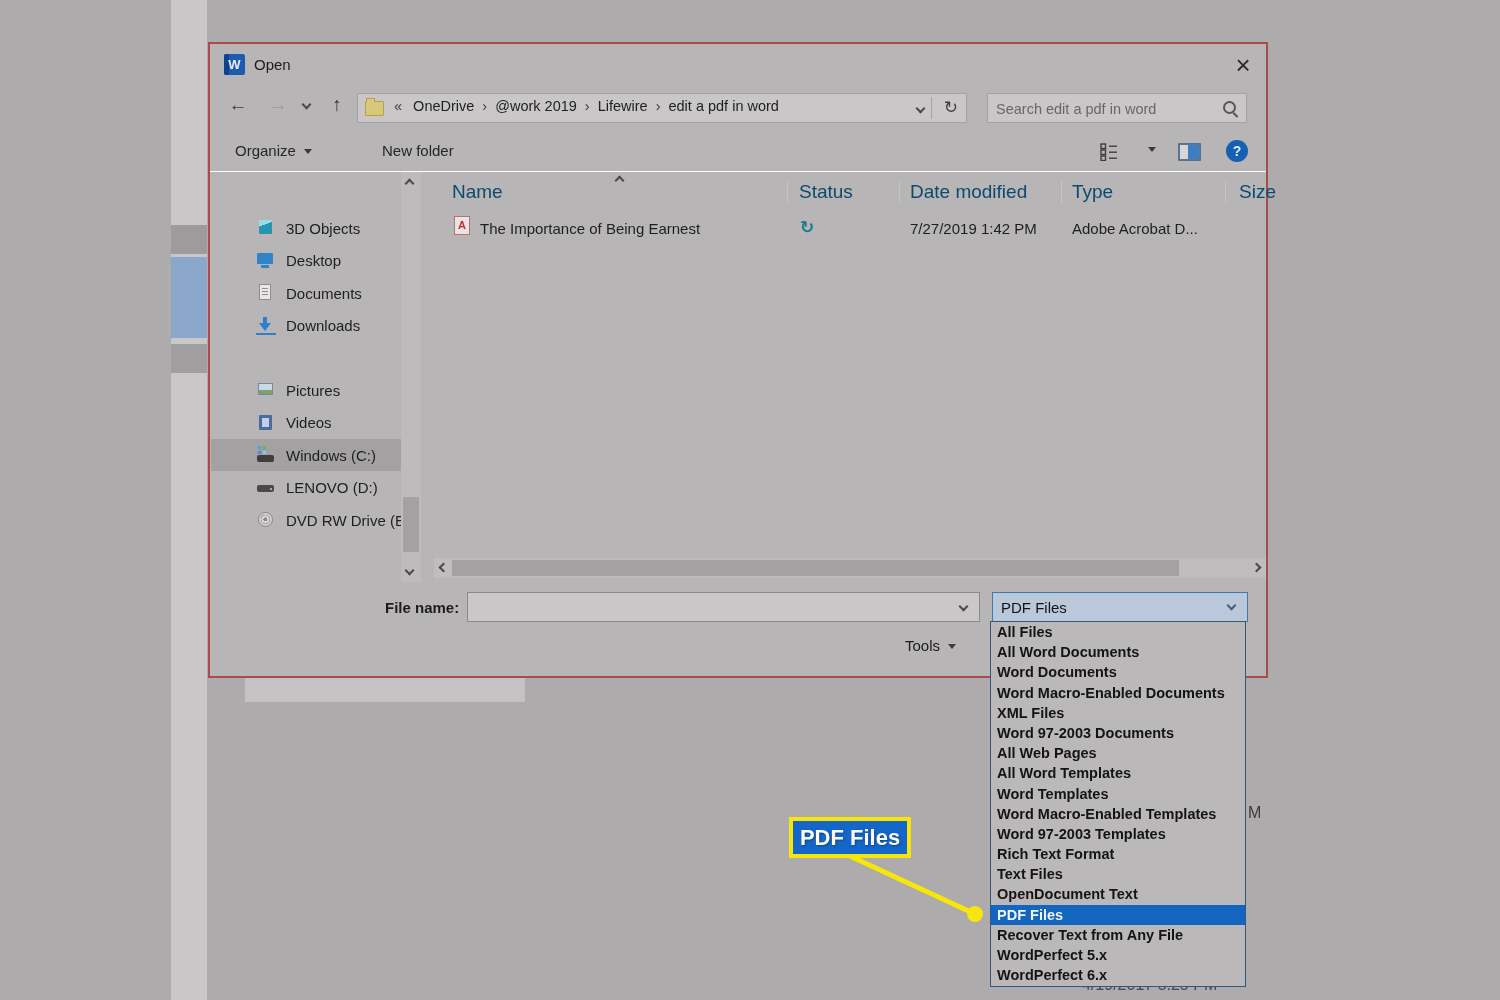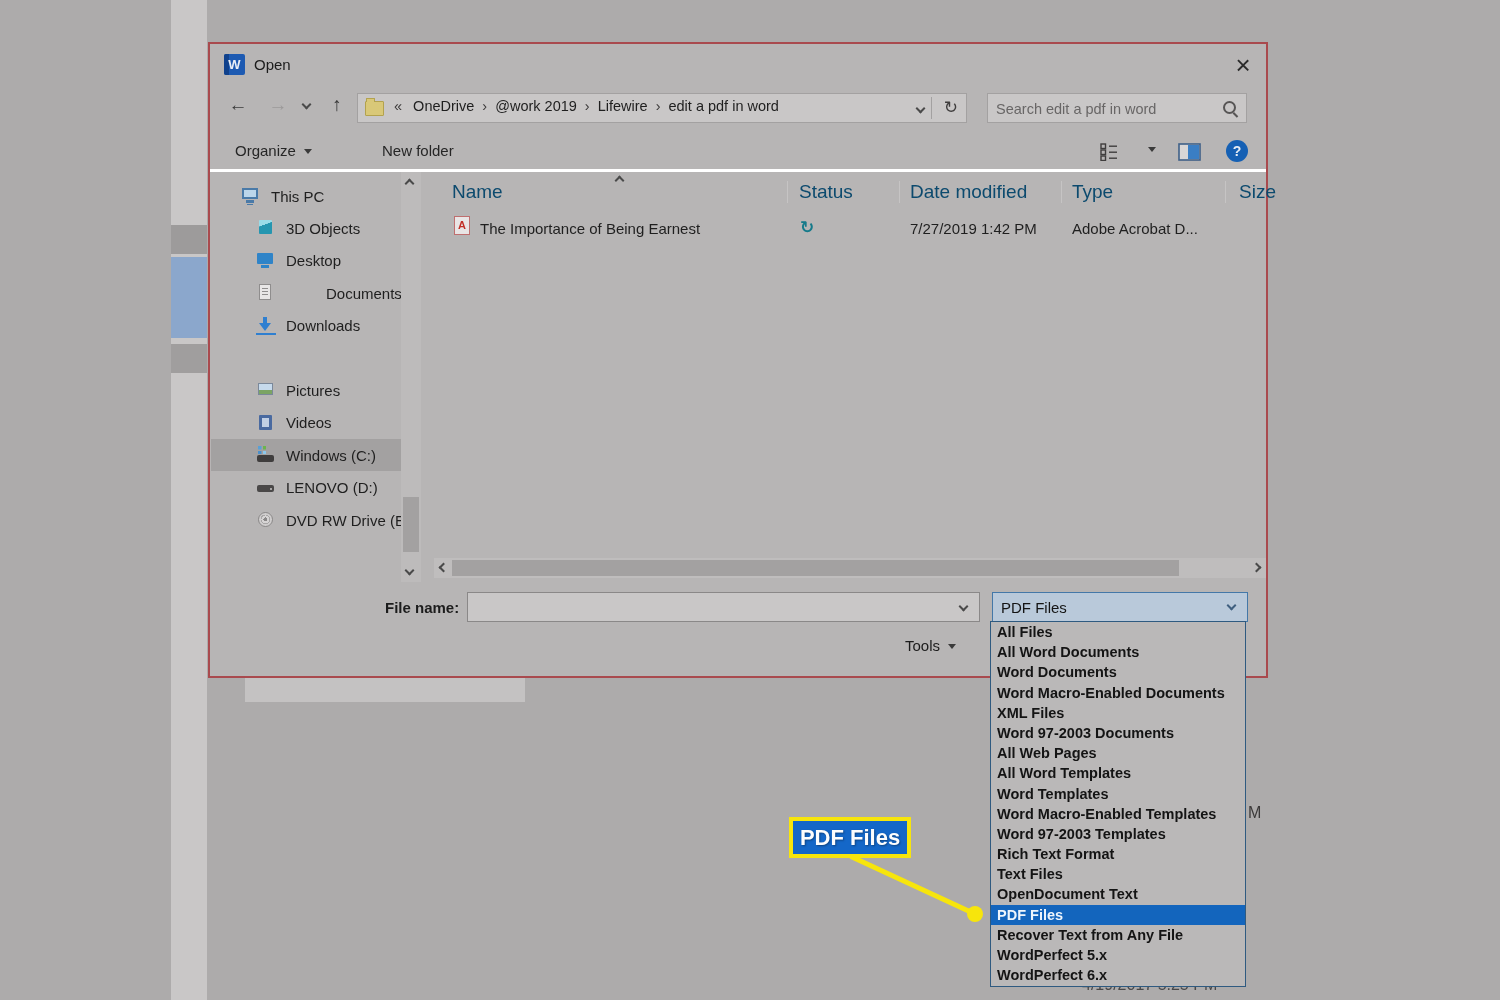--- a/index.html
+++ b/index.html
@@ -53,21 +53,21 @@
   .refresh-btn{position:absolute;right:8px;top:3px;font-size:17px;color:#3f3d3d;}
   .refresh-btn::before{content:"↻";}
   .searchbox{position:absolute;left:777px;top:5px;width:260px;height:30px;background:#c9c7c7;border:1px solid #a3a1a1;box-sizing:border-box;}
   .searchbox input{position:absolute;left:6px;top:3px;width:215px;height:21px;border:none;background:transparent;outline:none;
     font-family:inherit;font-size:14.5px;color:#1f1f1f;}
   .searchbox input::placeholder{color:#686666;opacity:1;}
   .mag-ico{position:absolute;right:10px;top:7px;width:9px;height:9px;border:2px solid #575555;border-radius:50%;}
   .mag-ico::before{content:"";position:absolute;left:9px;top:9px;width:6px;height:2px;background:#575555;transform:rotate(45deg);transform-origin:0 0;}
 
   
-  .toolbar{position:absolute;left:0;top:89px;width:100%;height:39px;border-bottom:3px solid #ffffff;box-sizing:border-box;}
+  .toolbar{position:absolute;left:0;top:89px;width:100%;height:39px;border-bottom:1px solid #ffffff;box-sizing:border-box;}
   .tb-item{position:absolute;top:9px;font-size:15px;color:#262626;}
   .tb-organize{left:25px;} .tb-newfolder{left:148px;margin-left:24px;}
   .tri-down{display:inline-block;width:0;height:0;border-left:4px solid transparent;border-right:4px solid transparent;border-top:5px solid #3a3a3a;margin-left:8px;vertical-align:2px;}
   .tb-views{position:absolute;left:890px;top:10px;} 
   .tb-views-dd{position:absolute;left:930px;top:14px;}
   .tb-pane{position:absolute;left:968px;top:10px;}
   .help-btn{position:absolute;left:1016px;top:7px;width:22px;height:22px;border-radius:50%;background:#1560b4;color:#e6edf5;
     font-size:14px;font-weight:bold;text-align:center;line-height:22px;}
   .help-btn::before{content:"?";}
 
@@ -206,33 +206,29 @@
     </svg>
     <span class="tri-down tb-views-dd"></span>
     <svg class="tb-pane" width="24" height="18" viewBox="0 0 24 18">
       <rect x="1" y="1" width="21" height="16" fill="#d8d6d6" stroke="#3f6088" stroke-width="1.6"></rect>
       <rect x="10" y="2" width="11" height="14" fill="#3a7ec4"></rect>
     </svg>
     <div class="help-btn"></div>
   </div>
 
   <div class="sidebar" id="sidebar-list">
-      <div class="side-item ind0" style="top: 8px;">
-        <span class="fi fi-this-pc"></span>
-        <span>This PC</span>
-      </div>
       <div class="side-item ind1" style="top: 40.4px;">
         <span class="fi fi-3d-objects"></span>
         <span>3D Objects</span>
       </div>
       <div class="side-item ind1" style="top: 72.8px;">
         <span class="fi fi-desktop"></span>
         <span>Desktop</span>
       </div>
-      <div class="side-item ind1" style="top: 105.2px; gap: 40px;">
+      <div class="side-item ind1" style="top: 105.2px;">
         <span class="fi fi-documents"></span>
         <span>Documents</span>
       </div>
       <div class="side-item ind1" style="top: 137.6px;">
         <span class="fi fi-downloads"></span>
         <span>Downloads</span>
       </div>
       <div class="side-item ind1" style="top: 202.4px;">
         <span class="fi fi-pictures"></span>
         <span>Pictures</span>

